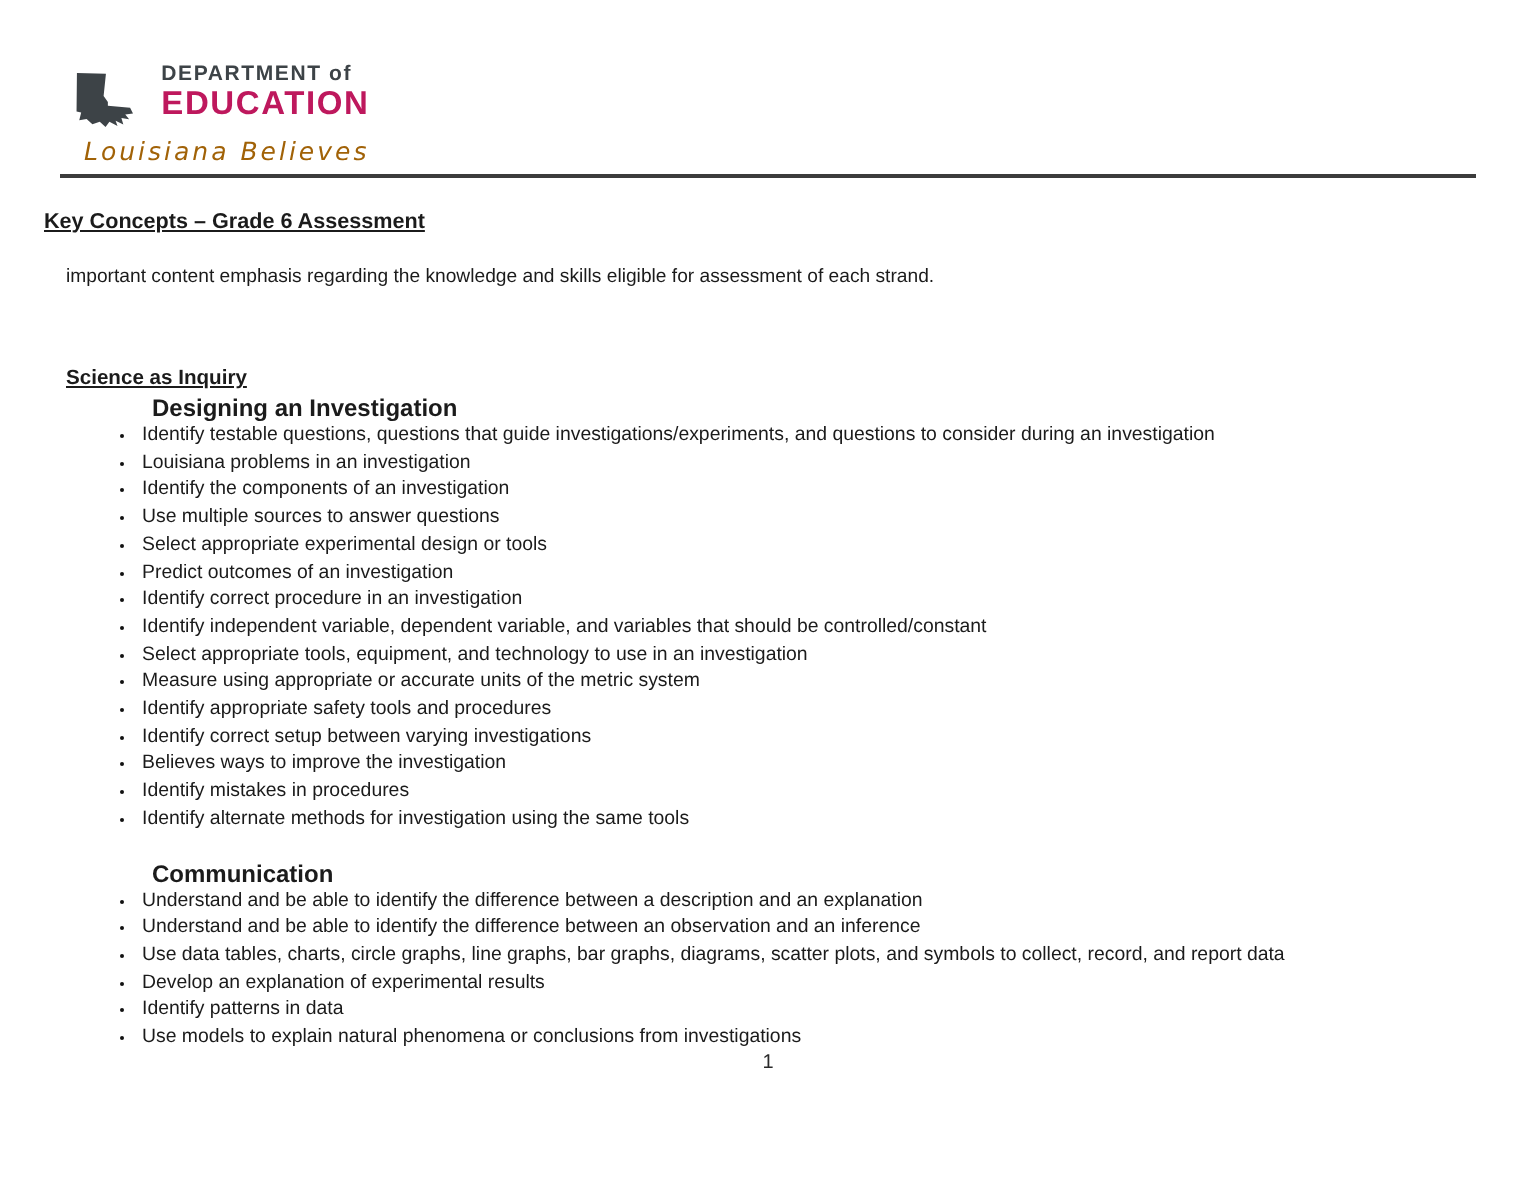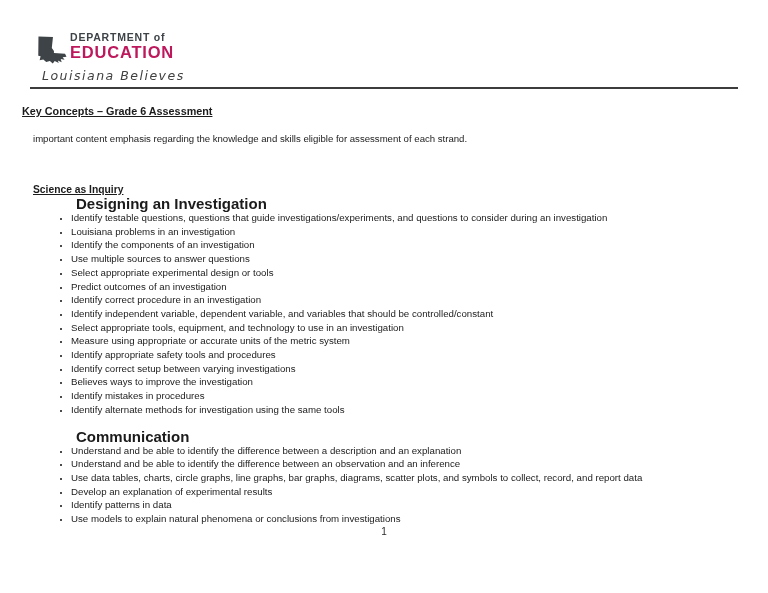--- a/index.html
+++ b/index.html
@@ -11,37 +11,37 @@
     overflow: hidden;
     position: relative;
   }
 
   
   .logo {
     position: absolute;
     left: 36px; top: 32px;
     color: #3d4347;
   }
-  .logo-row { display: flex; align-items: flex-start; }
+  .logo-row { display: flex; align-items: flex-start; justify-content: space-between; }
   .logo-icon { width: 32px; height: 29px; margin-top: 3px; flex: 0 0 auto; }
   .logo-text { margin-left: 2px; line-height: 1; }
   .logo-dept {
     font-size: 10.5px; font-weight: 700; letter-spacing: 0.8px;
     color: #3d4347; white-space: nowrap;
   }
   .logo-edu {
     font-size: 16.5px; font-weight: 800; letter-spacing: 0.8px;
     color: #be185d; margin-top: 1px; white-space: nowrap;
   }
   .logo-tagline {
     margin-top: 4px; margin-left: 6px;
     font-family: "DejaVu Sans", sans-serif;
     font-style: italic; font-weight: 500;
     font-size: 12.5px; letter-spacing: 1.5px;
-    color: #404040; white-space: nowrap;
+    color: #a16207; white-space: nowrap;
   }
 
   
   .rule {
     position: absolute;
     left: 30px; top: 87px;
     width: 708px; height: 2px;
     background: #3c3c3c;
   }
 
@@ -65,21 +65,21 @@
     position: absolute;
     left: 33px; top: 183px;
     width: 727px;
   }
   .section-heading {
     font-size: 10.3px; font-weight: 700;
     text-decoration: underline;
     line-height: 14px; white-space: nowrap;
   }
   .subsection-title {
-    font-size: 15px; font-weight: 700;
+    font-size: 12px; font-weight: 700;
     line-height: 14px; white-space: nowrap; padding-left: 43px;
   }
   .subsection + .subsection .subsection-title { margin-top: 13px; }
   ul.bullets {
     list-style: disc outside;
     padding-left: 38px;
   }
   ul.bullets li {
     font-size: 9.7px;
     line-height: 13.7px;

